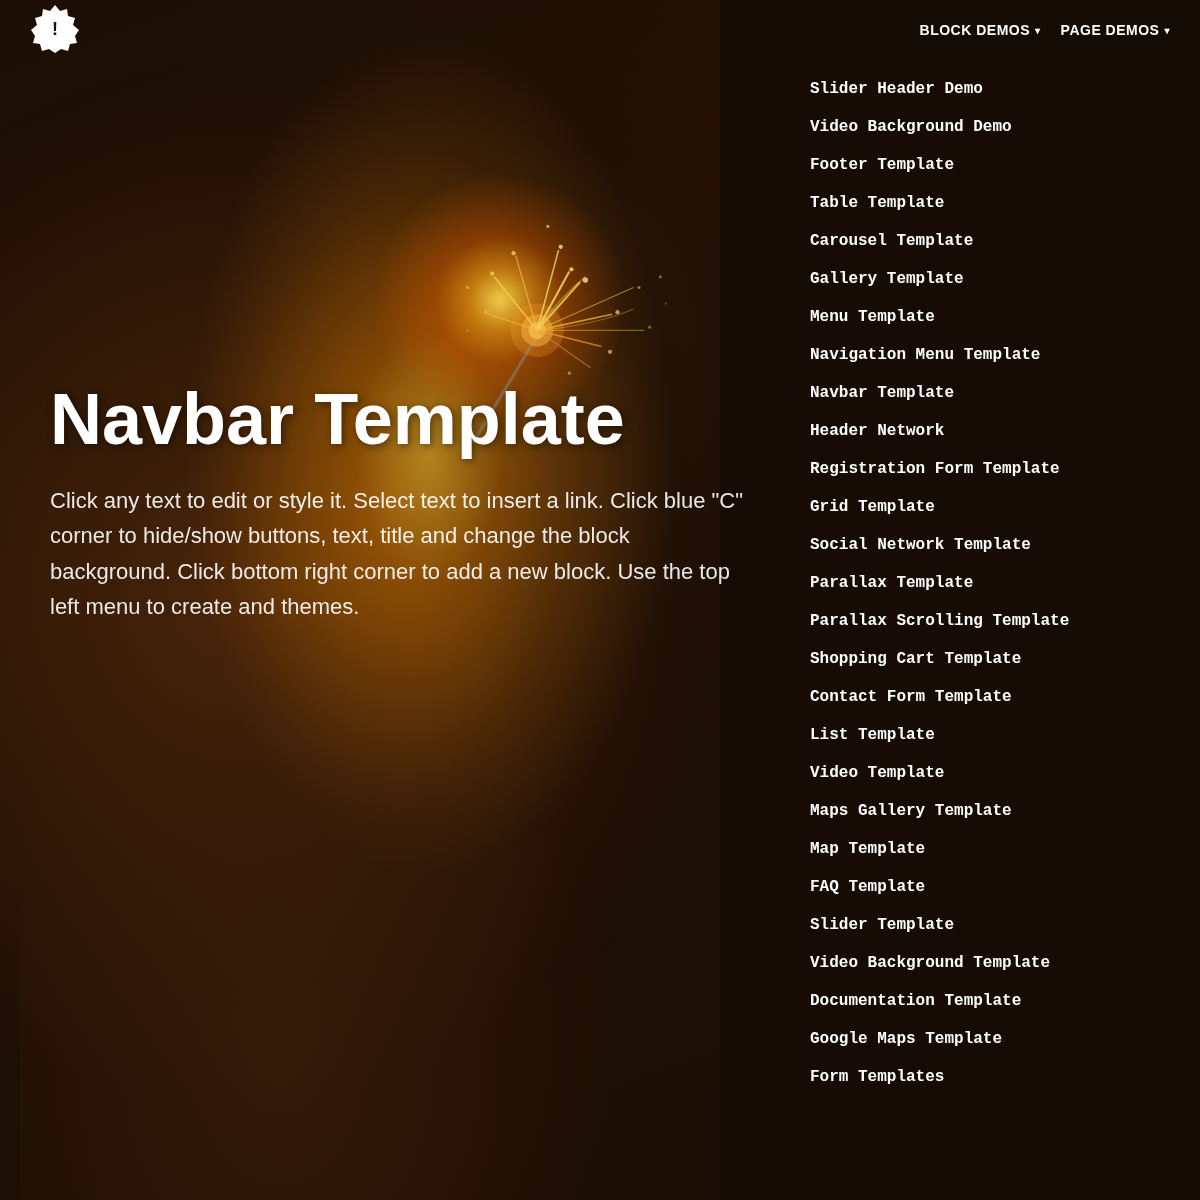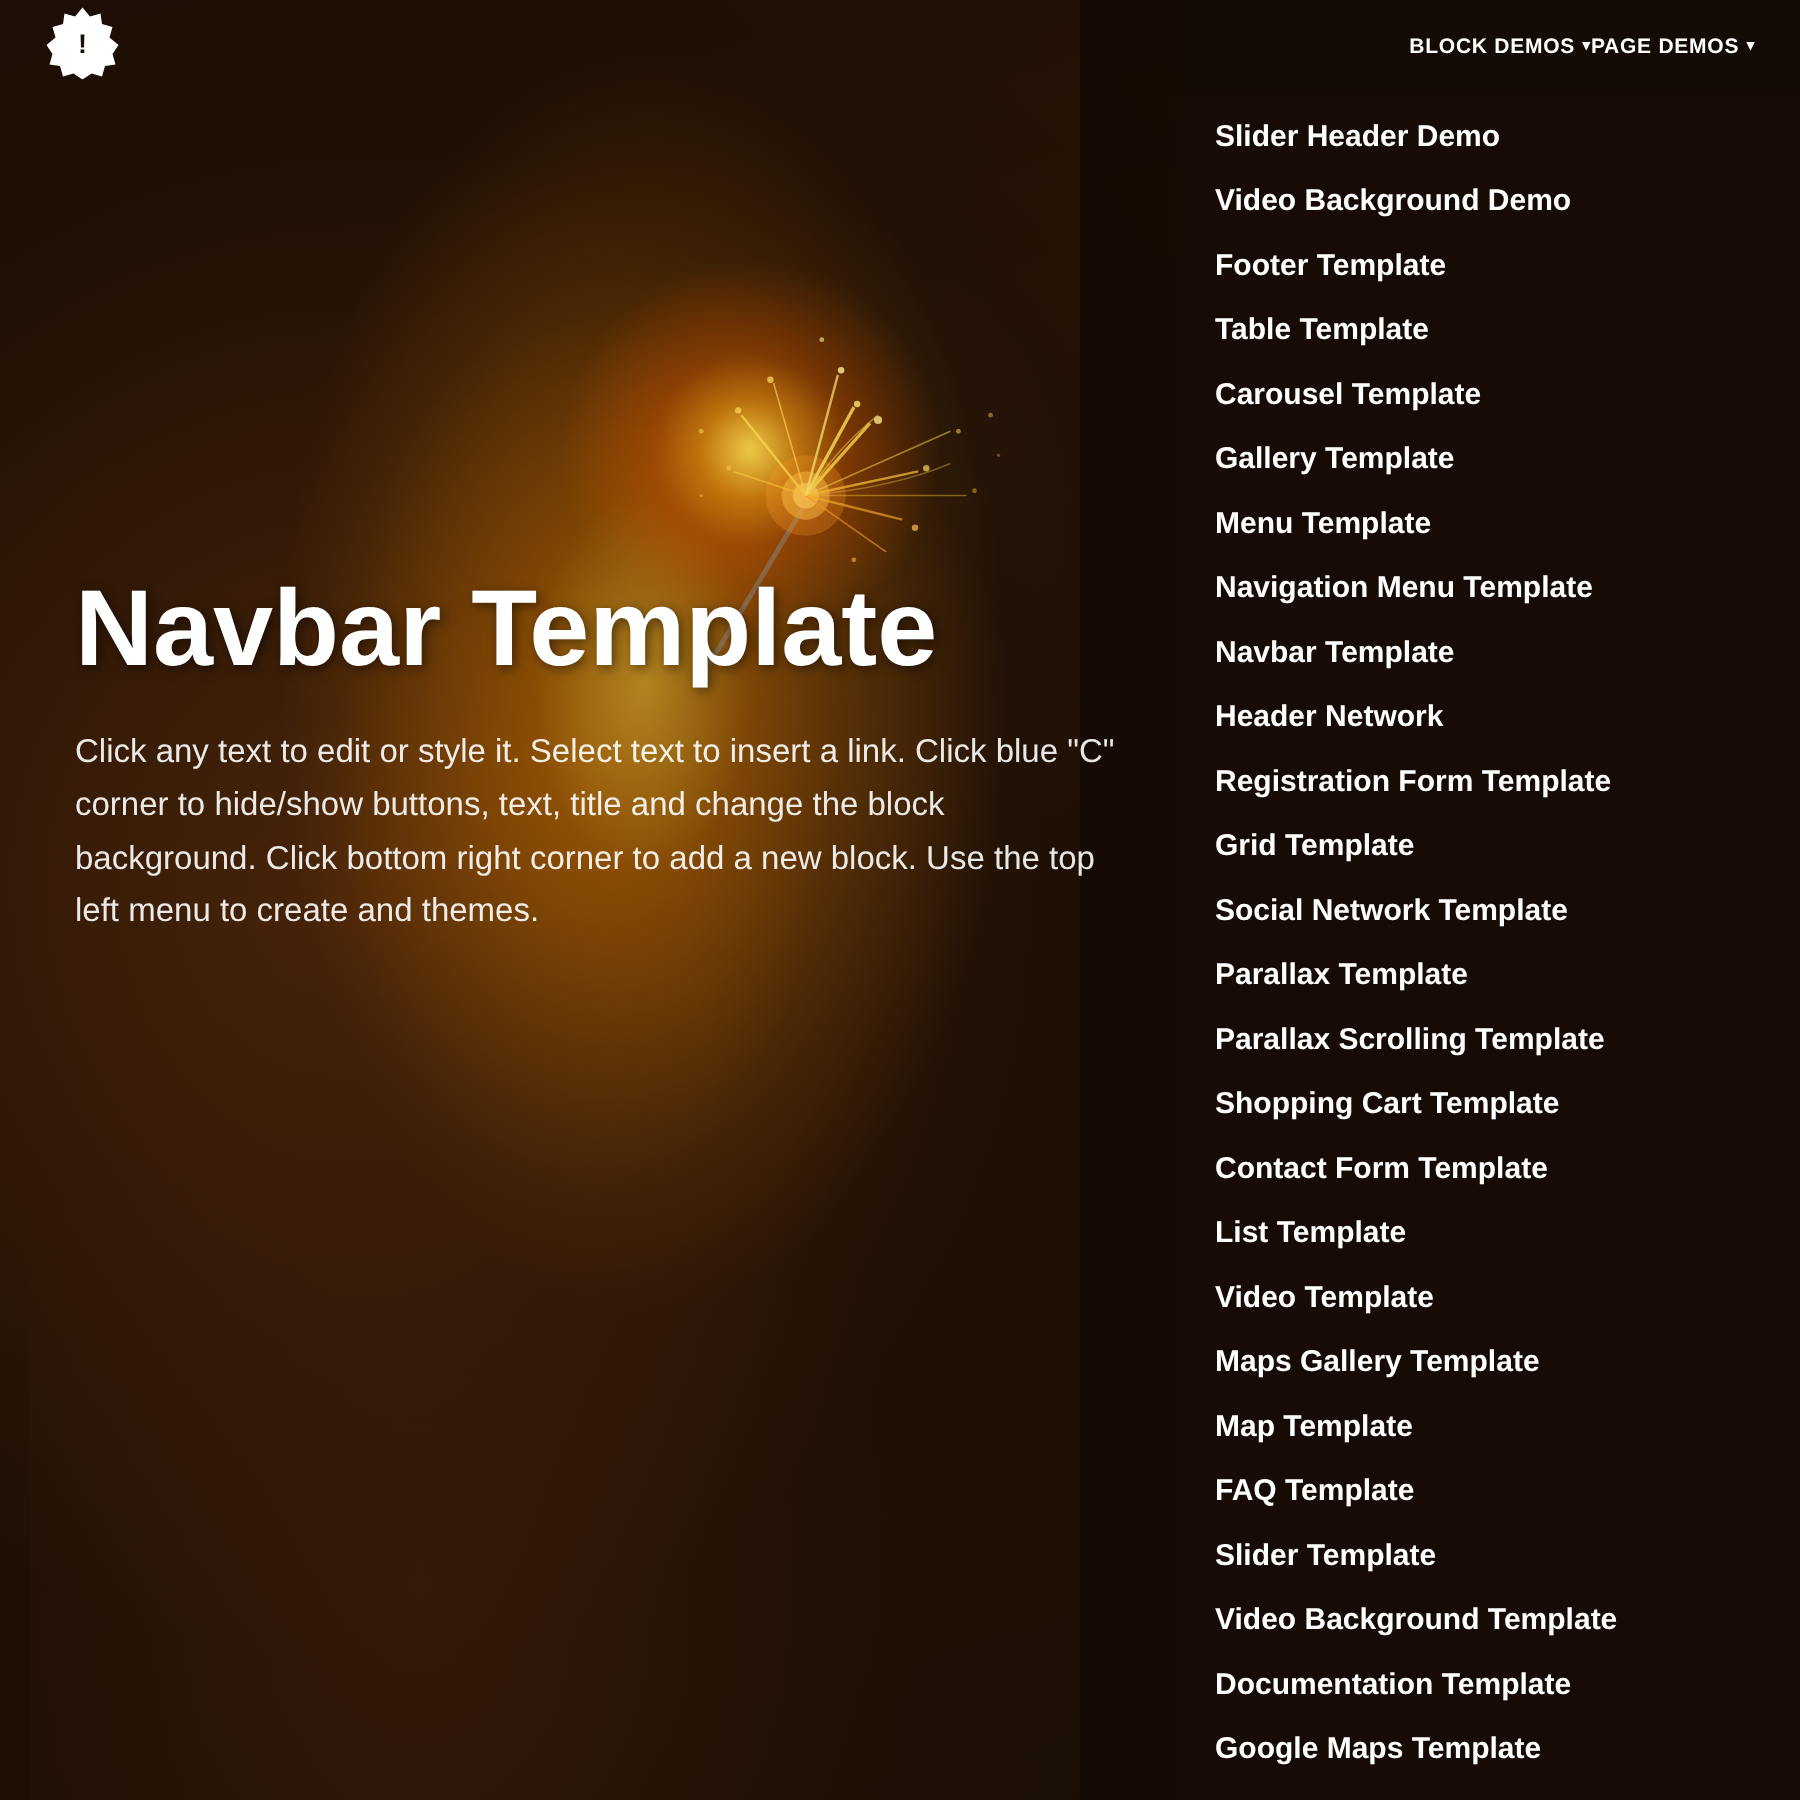--- a/index.html
+++ b/index.html
@@ -71,20 +71,21 @@
       display: flex;
       align-items: center;
       justify-content: space-between;
       padding: 0 30px;
       z-index: 10;
     }
 
     #nav-right {
       display: flex;
       align-items: center;
+      gap: 20px;
     }
 
     .nav-link {
       color: #fff;
       font-size: 14px;
       font-weight: 600;
       letter-spacing: 0.5px;
       text-decoration: none;
       cursor: pointer;
       display: flex;
@@ -129,25 +130,26 @@
       width: 420px;
       background: rgba(22, 12, 5, 0.95);
       z-index: 20;
       padding: 10px 0;
     }
 
     .menu-item {
       display: block;
       padding: 10px 30px;
       color: #fff;
-      font-size: 20px;
+      font-size: 16px;
       font-weight: 700;
       cursor: pointer;
       text-decoration: none;
       white-space: nowrap;
+      font-family: Liberation Mono, monospace;
     }
 
     
     .logo-badge {
       display: inline-block;
       width: 50px;
       height: 50px;
     }
   </style>
 </head>

